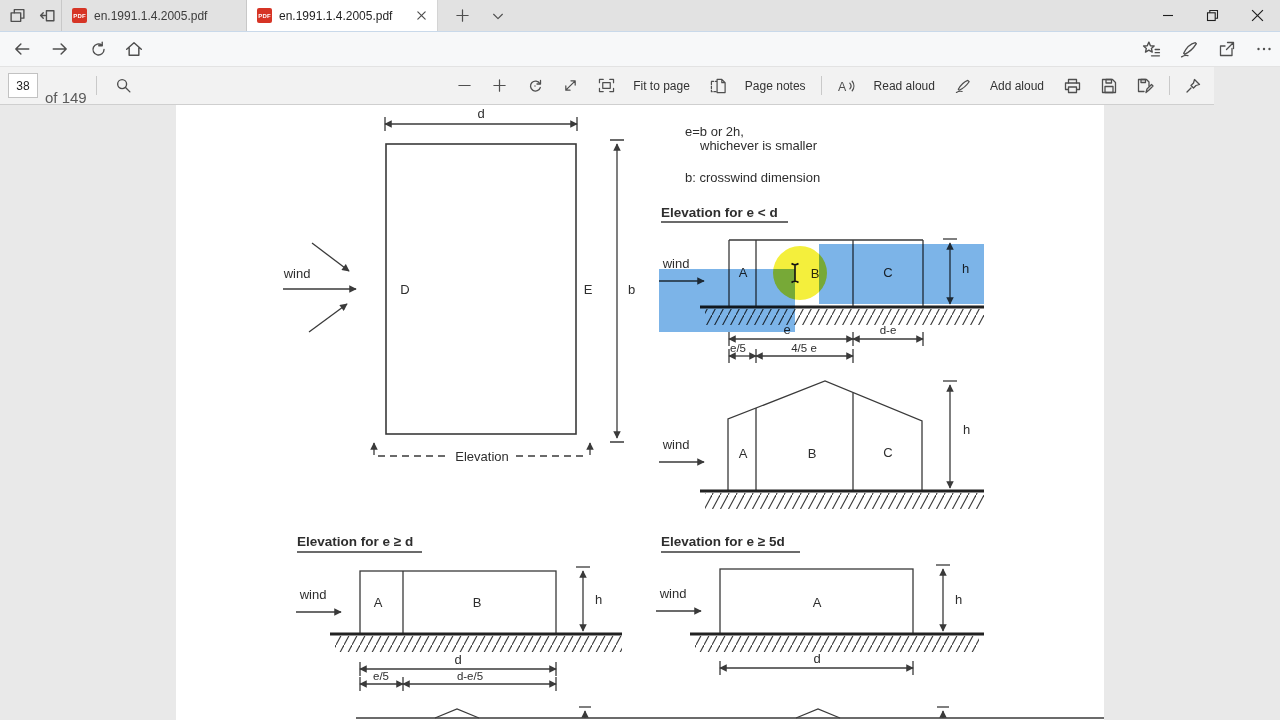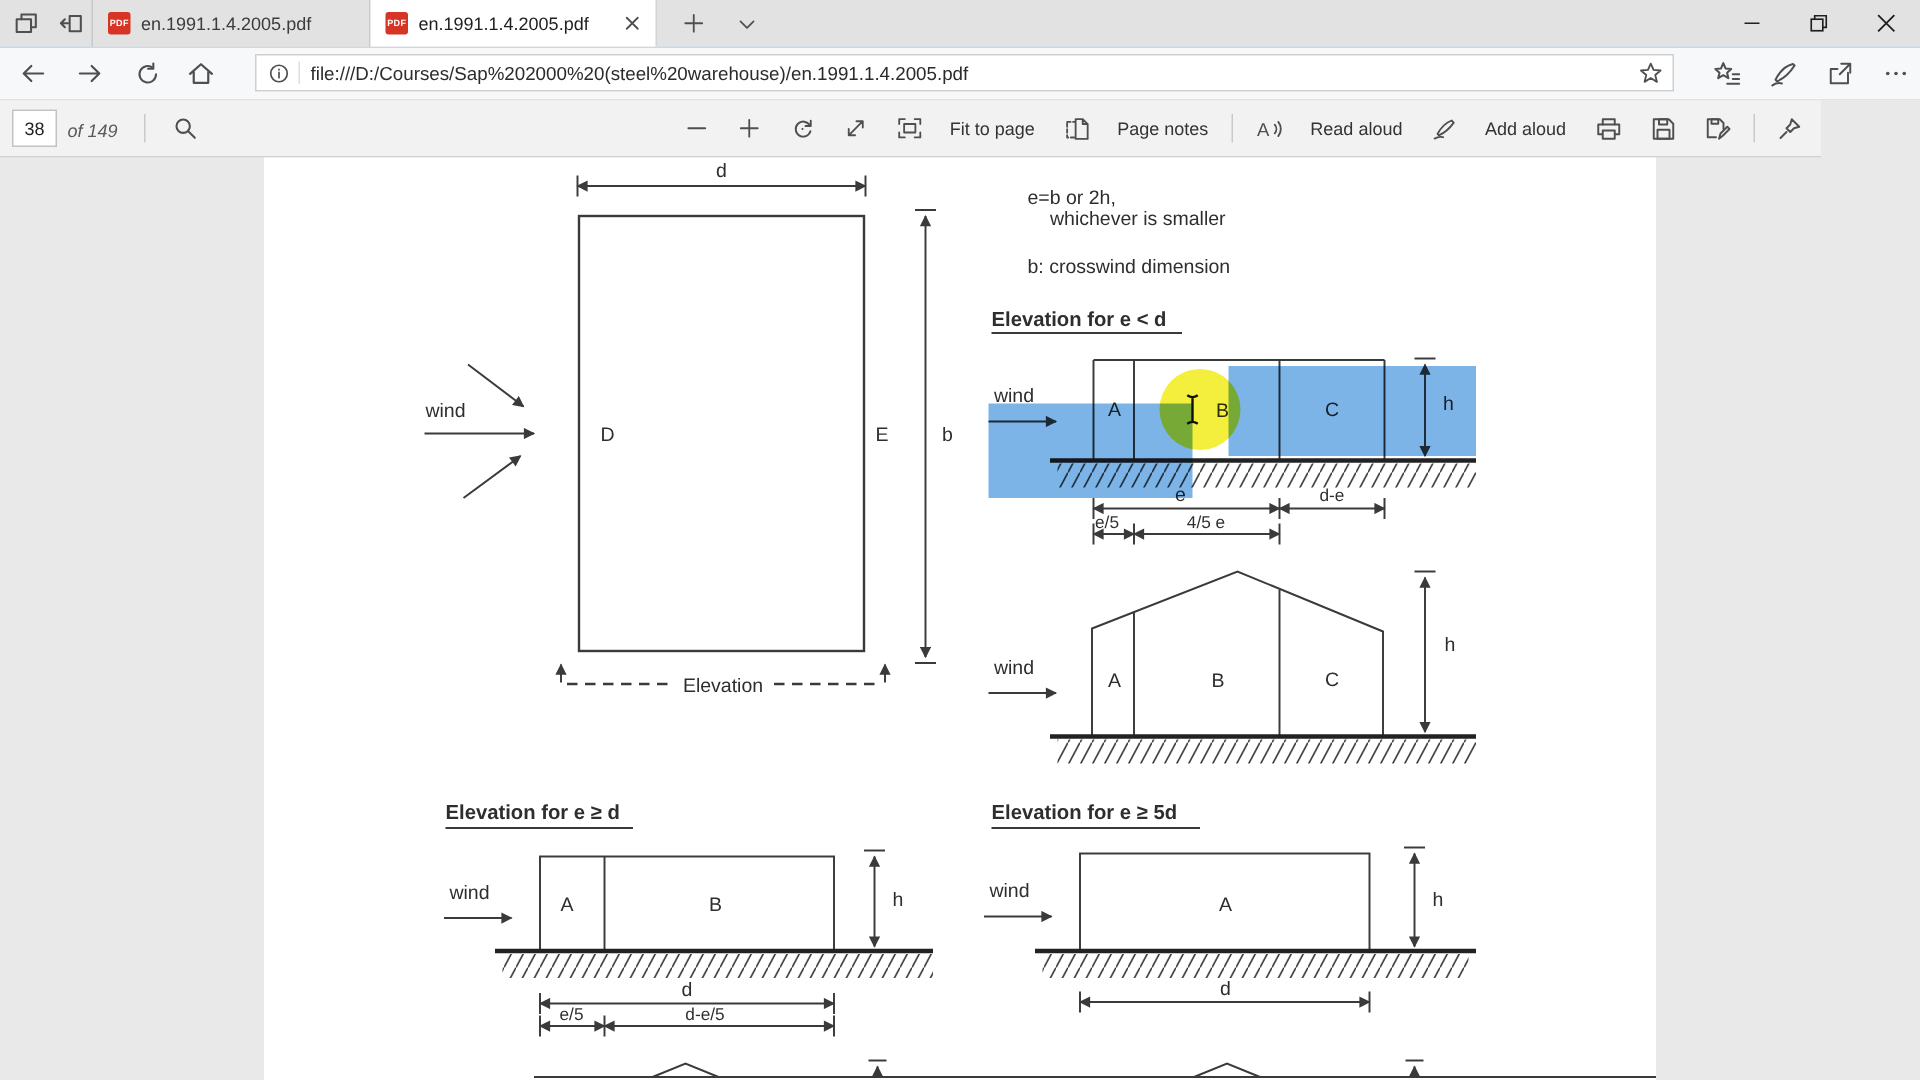--- a/index.html
+++ b/index.html
@@ -20,21 +20,21 @@
   .navbar{position:absolute;left:0;top:32px;width:1280px;height:34px;background:#f7f8f9;border-bottom:1px solid #e3e3e3;}
   .navic{position:absolute;top:0;height:34px;width:36px;display:flex;align-items:center;justify-content:center;}
   .urlbox{position:absolute;left:170px;top:4px;width:946px;height:25px;background:#fff;border:1px solid #cfcfcf;display:flex;align-items:center;box-sizing:border-box;}
   .urlbox .sep{width:1px;height:15px;background:#ddd;margin:0 7px 0 6px;}
   .urltext{flex:1;font-size:12.5px;color:#2b2b2b;white-space:nowrap;overflow:hidden;}
   .urlbox .lead{margin-left:8px;display:flex;align-items:center;}
   .urlstar{margin:0 7px;display:flex;align-items:center;}
   
   .pdfbar{position:absolute;left:0;top:67px;width:1214px;height:37px;background:#f2f2f2;border-bottom:1px solid #cfcfcf;}
   .pagenum{position:absolute;left:8px;top:6px;width:28px;height:23px;border:1px solid #c2c2c2;background:#fff;font-size:12px;color:#222;text-align:center;font-family:"Liberation Sans",sans-serif;padding:0;}
-  .pagetotal{position:absolute;left:45px;top:2px;height:37px;line-height:37px;font-size:12px;color:#5a5a5a;font-style:italic;}
+  .pagetotal{position:absolute;left:45px;top:12px;height:37px;line-height:37px;font-size:15px;color:#5a5a5a;}
   .pdiv{position:absolute;left:96px;top:9px;width:1px;height:19px;background:#c9c9c9;}
   .psearch{position:absolute;left:106px;top:0;width:34px;height:37px;display:flex;align-items:center;justify-content:center;}
   .ptools{position:absolute;right:4px;top:0;height:37px;display:flex;align-items:center;gap:2px;}
   .tbtn{display:flex;align-items:center;gap:18px;padding:0 9px;height:30px;font-size:12px;color:#333;}
   .tsep{width:1px;height:19px;background:#c9c9c9;margin:0 4px;}
   
   .content{position:absolute;left:0;top:105px;width:1280px;height:615px;background:#e9e9e9;}
   .page{position:absolute;left:176px;top:0;width:928px;height:615px;background:#ffffff;}
   .fig{position:absolute;left:0;top:0;}
   .fig text{font-family:"Liberation Sans",sans-serif;font-size:13px;fill:#2e2e2e;}
@@ -123,35 +123,20 @@
           <path d="M13.2,8 A5.2,5.2 0 1 1 11.2,3.9"></path>
           <path d="M11.5,1.2 V4.5 H8.2"></path>
         </svg>
     </div>
     <div class="navic" style="left:116px">
       <svg class="ic" width="18" height="18" viewBox="0 0 16 16">
           <path d="M1.5,8.2 L8,2.5 L14.5,8.2 M3.7,7 V13.5 H12.3 V7"></path>
         </svg>
     </div>
 
-    <div class="urlbox">
-      <span class="lead">
-        <svg class="ic" width="14" height="14" viewBox="0 0 16 16">
-            <circle cx="8" cy="8" r="6.3"></circle>
-            <path d="M8,7.2 V11.2 M8,4.8 V5.2"></path>
-          </svg>
-      </span>
-      <span class="sep"></span>
-      <span class="urltext">file:///D:/Courses/Sap%202000%20(steel%20warehouse)/en.1991.1.4.2005.pdf</span>
-      <span class="urlstar">
-        <svg class="ic" width="15" height="15" viewBox="0 0 16 16">
-            <path d="M8,1.5 L10,6 L15,6.4 L11.2,9.6 L12.4,14.5 L8,11.8 L3.6,14.5 L4.8,9.6 L1,6.4 L6,6 Z"></path>
-          </svg>
-      </span>
-    </div>
 
     <div class="navic" style="left:1133px">
       <svg class="ic" width="19" height="19" viewBox="0 0 18 18">
           <path d="M6.5,2 L8,5.4 L11.5,5.7 L8.9,8 L9.7,11.5 L6.5,9.6 L3.3,11.5 L4.1,8 L1.5,5.7 L5,5.4 Z"></path>
           <path d="M12.5,9 H16.5 M12.5,12 H16.5 M9,15 H16.5"></path>
         </svg>
     </div>
     <div class="navic" style="left:1171px">
       <svg class="ic" width="19" height="19" viewBox="0 0 18 18">
           <path d="M3.5,12.5 C6,7.5 10,3.5 14.5,2.5 L15.5,3.5 C13,7.5 9,11.5 4.5,13.5 Z"></path>

